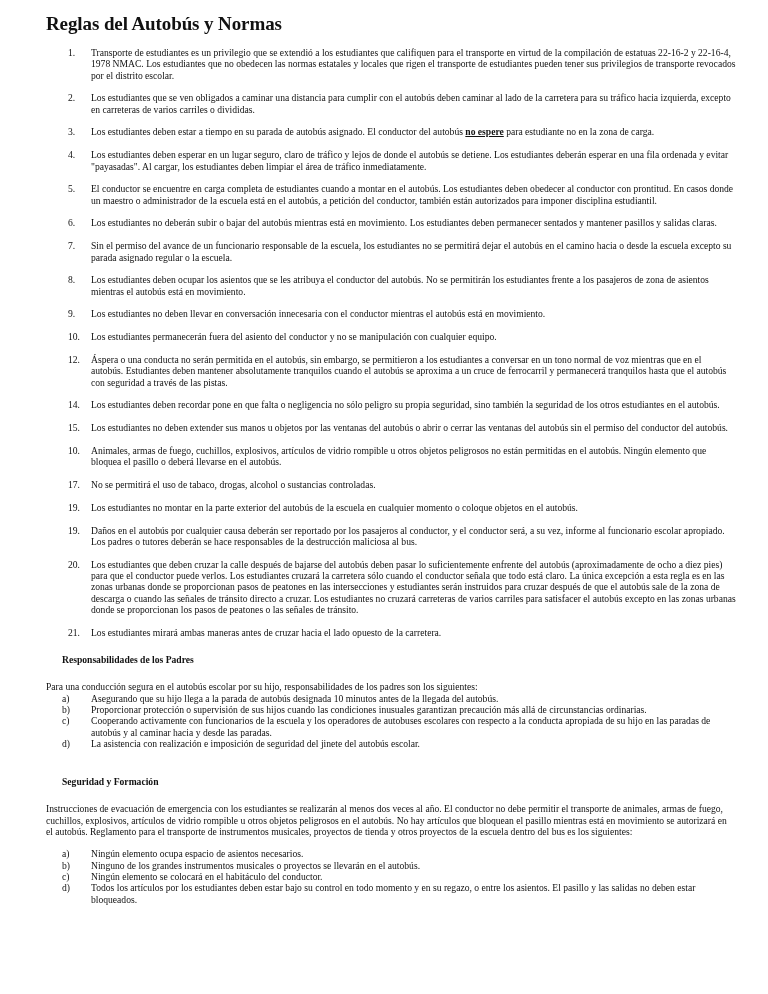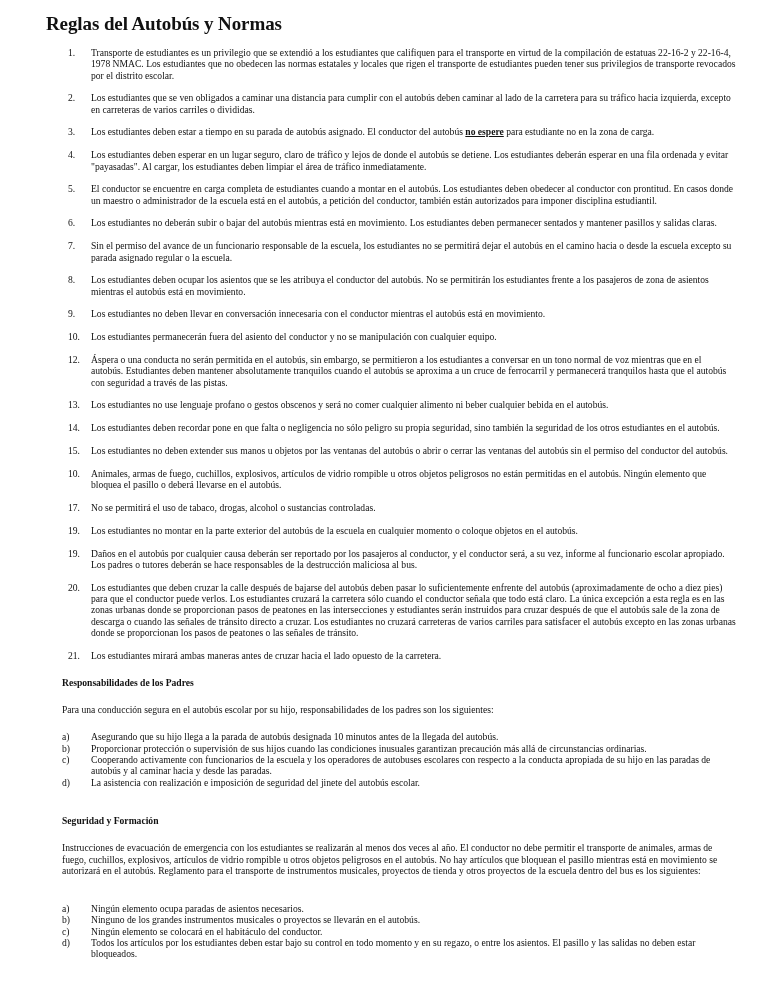--- a/index.html
+++ b/index.html
@@ -18,21 +18,21 @@
   ol.rules li {
     position: relative; padding-left: 45px; font-size: 9.6px; line-height: 11.3px;
     margin-bottom: 11.5px;
   }
   ol.rules li .num { position: absolute; left: 22px; top: 0; }
   .ul-bold { font-weight: bold; text-decoration: underline; }
   h2 {
     font-size: 9.6px; font-weight: bold; 
     margin: 16px; line-height: 11.3px;
   }
-  p.intro { font-size: 9.6px; line-height: 11.3px; margin: 16px; }
+  p.intro { font-size: 9.6px; line-height: 11.3px; margin: 0; }
   ol.alpha { list-style: none; margin: 0; padding: 0; }
   ol.alpha li { position: relative; padding-left: 45px; font-size: 9.6px; line-height: 11.3px; }
   ol.alpha li .num { position: absolute; left: 16px; top: 0; }
   .sec { margin-top: 0; }
   .gap { height: 11px; }
 </style>
 </head>
 <body>
 
 <div class="page">
@@ -43,21 +43,20 @@
     <li><span class="num">2.</span><span>Los estudiantes que se ven obligados a caminar una distancia para cumplir con el autobús deben caminar al lado de la carretera para su tráfico hacia izquierda, excepto en carreteras de varios carriles o divididas.</span></li>
     <li><span class="num">3.</span><span>Los estudiantes deben estar a tiempo en su parada de autobús asignado. El conductor del autobús </span><span class="ul-bold">no espere</span><span> para estudiante no en la zona de carga.</span></li>
     <li><span class="num">4.</span><span>Los estudiantes deben esperar en un lugar seguro, claro de tráfico y lejos de donde el autobús se detiene. Los estudiantes deberán esperar en una fila ordenada y evitar "payasadas". Al cargar, los estudiantes deben limpiar el área de tráfico inmediatamente.</span></li>
     <li><span class="num">5.</span><span>El conductor se encuentre en carga completa de estudiantes cuando a montar en el autobús. Los estudiantes deben obedecer al conductor con prontitud. En casos donde un maestro o administrador de la escuela está en el autobús, a petición del conductor, también están autorizados para imponer disciplina estudiantil.</span></li>
     <li><span class="num">6.</span><span>Los estudiantes no deberán subir o bajar del autobús mientras está en movimiento. Los estudiantes deben permanecer sentados y mantener pasillos y salidas claras.</span></li>
     <li><span class="num">7.</span><span>Sin el permiso del avance de un funcionario responsable de la escuela, los estudiantes no se permitirá dejar el autobús en el camino hacia o desde la escuela excepto su parada asignado regular o la escuela.</span></li>
     <li><span class="num">8.</span><span>Los estudiantes deben ocupar los asientos que se les atribuya el conductor del autobús. No se permitirán los estudiantes frente a los pasajeros de zona de asientos mientras el autobús está en movimiento.</span></li>
     <li><span class="num">9.</span><span>Los estudiantes no deben llevar en conversación innecesaria con el conductor mientras el autobús está en movimiento.</span></li>
     <li><span class="num">10.</span><span>Los estudiantes permanecerán fuera del asiento del conductor y no se manipulación con cualquier equipo.</span></li>
     <li><span class="num">12.</span><span>Áspera o una conducta no serán permitida en el autobús, sin embargo, se permitieron a los estudiantes a conversar en un tono normal de voz mientras que en el autobús. Estudiantes deben mantener absolutamente tranquilos cuando el autobús se aproxima a un cruce de ferrocarril y permanecerá tranquilos hasta que el autobús con seguridad a través de las pistas.</span></li>
-    <li><span class="num">13.</span><span>Los estudiantes no use lenguaje profano o gestos obscenos y será no comer cualquier alimento ni beber cualquier bebida en el autobús.</span></li>
     <li><span class="num">14.</span><span>Los estudiantes deben recordar pone en que falta o negligencia no sólo peligro su propia seguridad, sino también la seguridad de los otros estudiantes en el autobús.</span></li>
     <li><span class="num">15.</span><span>Los estudiantes no deben extender sus manos u objetos por las ventanas del autobús o abrir o cerrar las ventanas del autobús sin el permiso del conductor del autobús.</span></li>
     <li><span class="num">10.</span><span>Animales, armas de fuego, cuchillos, explosivos, artículos de vidrio rompible u otros objetos peligrosos no están permitidas en el autobús. Ningún elemento que bloquea el pasillo o deberá llevarse en el autobús.</span></li>
     <li><span class="num">17.</span><span>No se permitirá el uso de tabaco, drogas, alcohol o sustancias controladas.</span></li>
     <li><span class="num">19.</span><span>Los estudiantes no montar en la parte exterior del autobús de la escuela en cualquier momento o coloque objetos en el autobús.</span></li>
     <li><span class="num">19.</span><span>Daños en el autobús por cualquier causa deberán ser reportado por los pasajeros al conductor, y el conductor será, a su vez, informe al funcionario escolar apropiado. Los padres o tutores deberán se hace responsables de la destrucción maliciosa al bus.</span></li>
     <li><span class="num">20.</span><span>Los estudiantes que deben cruzar la calle después de bajarse del autobús deben pasar lo suficientemente enfrente del autobús (aproximadamente de ocho a diez pies) para que el conductor puede verlos. Los estudiantes cruzará la carretera sólo cuando el conductor señala que todo está claro. La única excepción a esta regla es en las zonas urbanas donde se proporcionan pasos de peatones en las intersecciones y estudiantes serán instruidos para cruzar después de que el autobús sale de la zona de descarga o cuando las señales de tránsito directo a cruzar. Los estudiantes no cruzará carreteras de varios carriles para satisfacer el autobús excepto en las zonas urbanas donde se proporcionan los pasos de peatones o las señales de tránsito.</span></li>
     <li><span class="num">21.</span><span>Los estudiantes mirará ambas maneras antes de cruzar hacia el lado opuesto de la carretera.</span></li>
   </ol>
 
@@ -72,19 +71,19 @@
     </ol>
   </section>
 
   <div class="gap"></div>
 
   <section class="sec">
     <h2>Seguridad y Formación</h2>
     <p class="intro">Instrucciones de evacuación de emergencia con los estudiantes se realizarán al menos dos veces al año.  El conductor no debe permitir el transporte de animales, armas de fuego, cuchillos, explosivos, artículos de vidrio rompible u otros objetos peligrosos en el autobús. No hay artículos que bloquean el pasillo mientras está en movimiento se autorizará en el autobús. Reglamento para el transporte de instrumentos musicales, proyectos de tienda y otros proyectos de la escuela dentro del bus es los siguientes:</p>
     <div class="gap"></div>
     <ol class="alpha">
-      <li><span class="num">a)</span><span>Ningún elemento ocupa paradas de asientos necesarios.</span></li>
+      <li><span class="num">a)</span><span>Ningún elemento ocupa espacio de asientos necesarios.</span></li>
       <li><span class="num">b)</span><span>Ninguno de los grandes instrumentos musicales o proyectos se llevarán en el autobús.</span></li>
       <li><span class="num">c)</span><span>Ningún elemento se colocará en el habitáculo del conductor.</span></li>
       <li><span class="num">d)</span><span>Todos los artículos por los estudiantes deben estar bajo su control en todo momento y en su regazo, o entre los asientos. El pasillo y las salidas no deben estar bloqueados.</span></li>
     </ol>
   </section>
 </div>
 
 </body></html>

